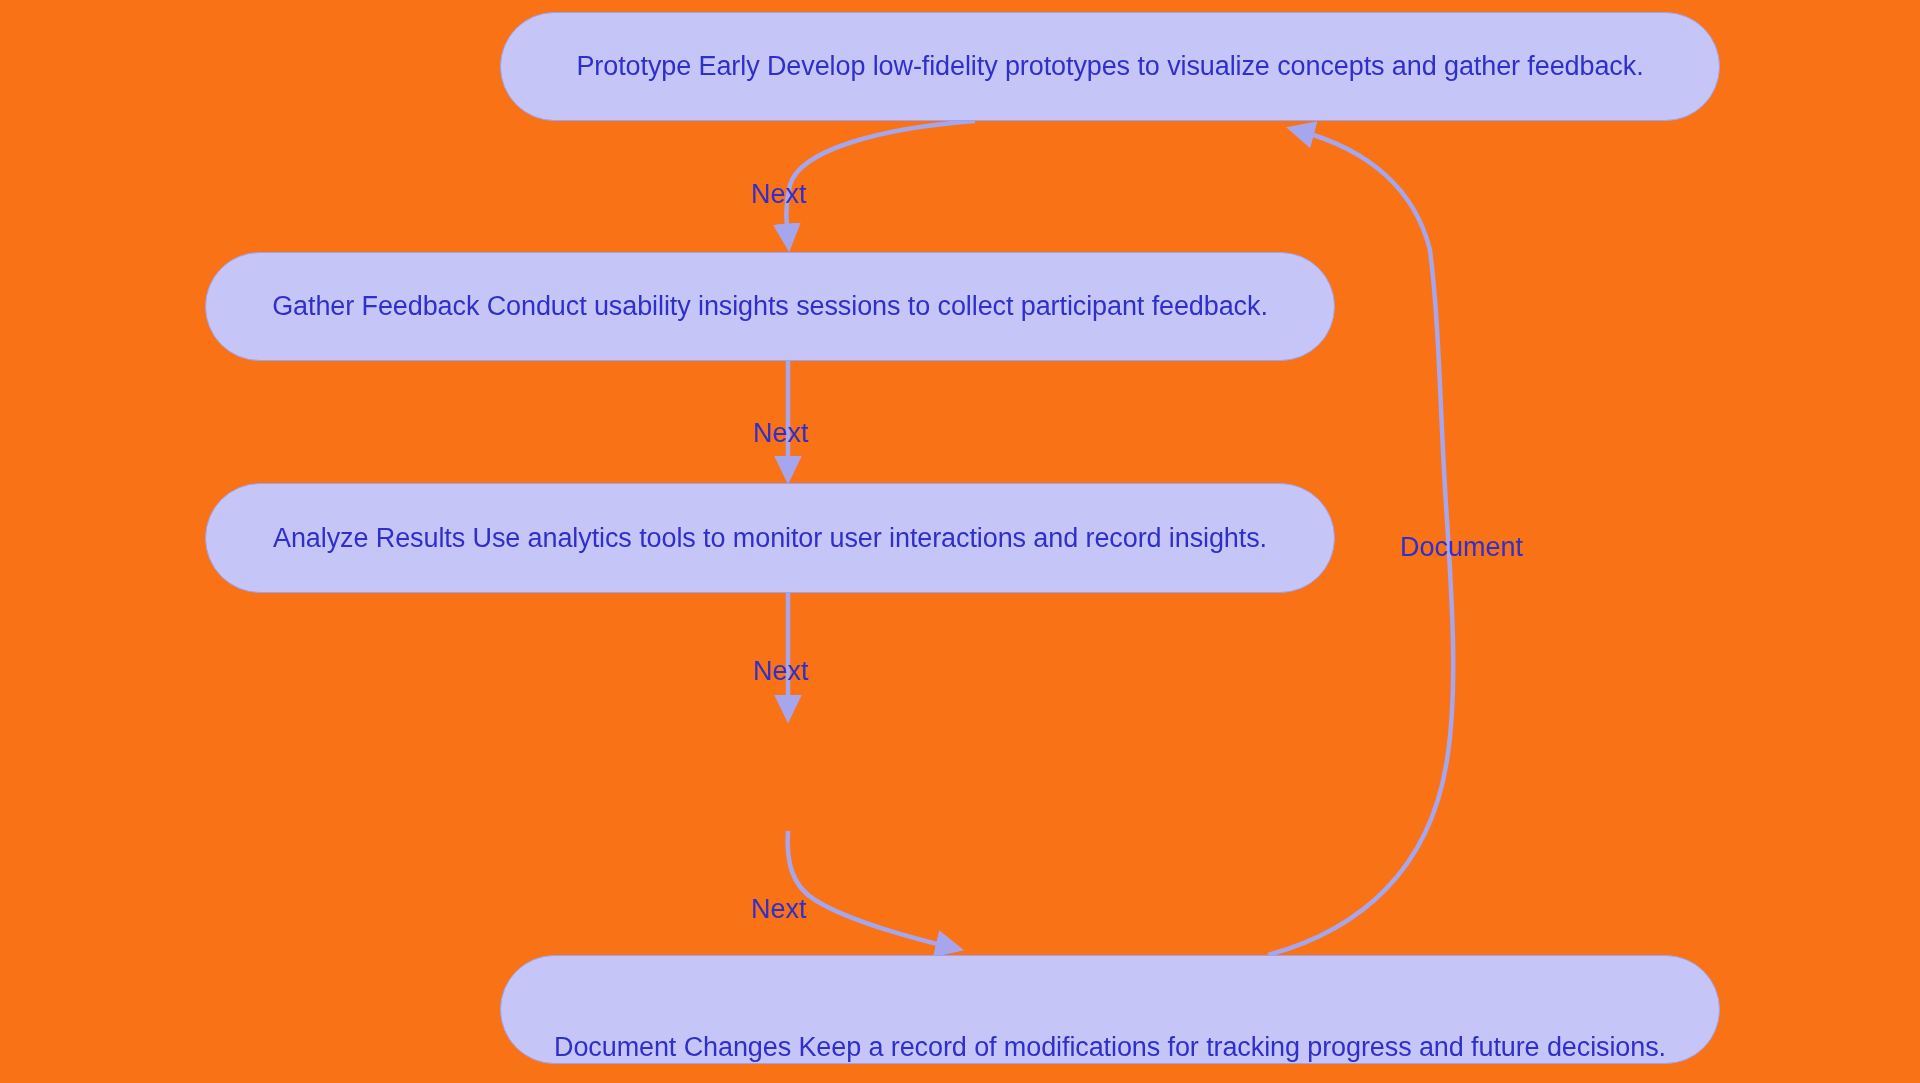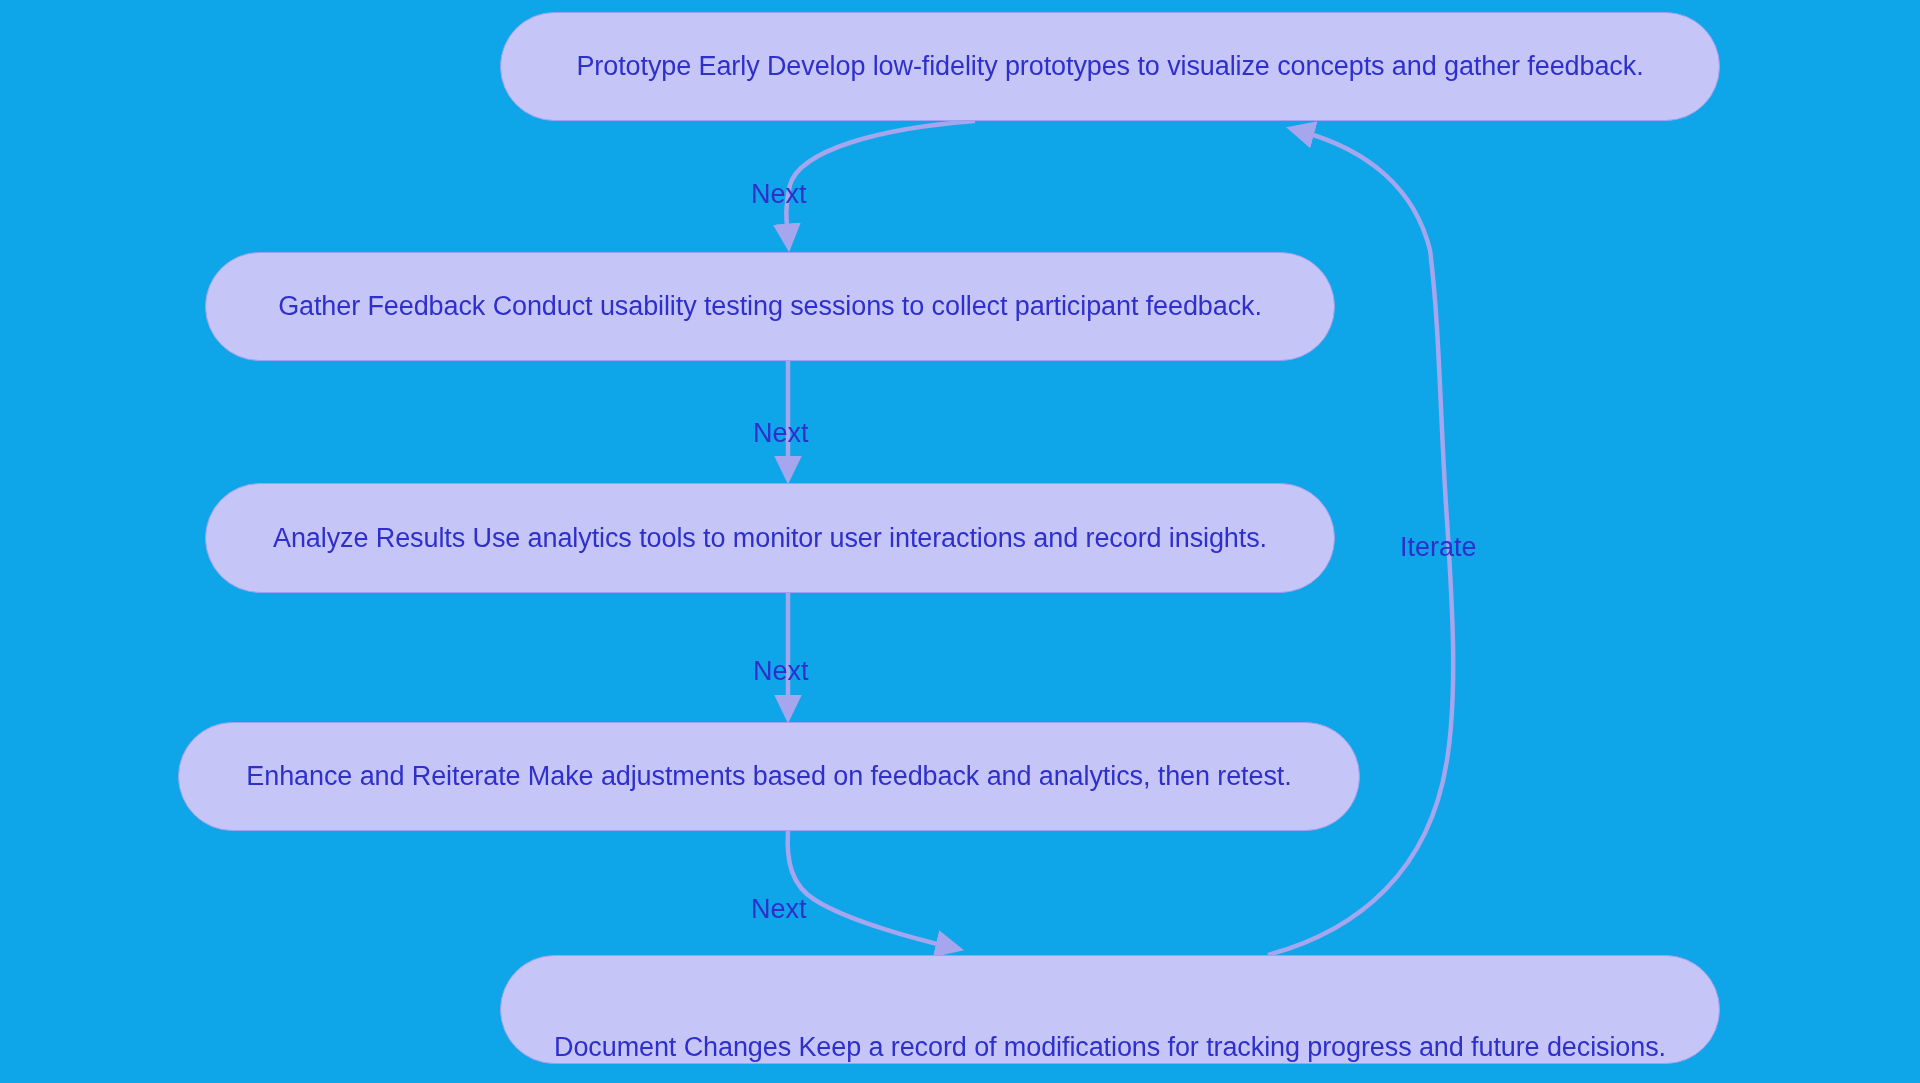--- a/index.html
+++ b/index.html
@@ -11,21 +11,21 @@
   body {
     width: 1920px;
     height: 1083px;
     overflow: hidden;
     font-family: "Liberation Sans", sans-serif;
   }
   #canvas {
     position: relative;
     width: 1920px;
     height: 1083px;
-    background: #0ea5e9;
+    background: #f97316;
     text-decoration: underline;
   }
   #edge-layer {
     position: absolute;
     left: 0;
     top: 0;
     width: 1920px;
     height: 1083px;
     pointer-events: none;
   }
@@ -78,38 +78,35 @@
     <path d="M 788 831 C 786 862, 792 886, 815 900 C 850 922, 920 940, 950 947" fill="none" stroke="#a5a6ee" stroke-width="4.5" marker-end="url(#arrowhead)"></path>
 
     <path d="M 1268 955 C 1360 930, 1430 870, 1447 760 C 1458 690, 1452 600, 1447 520 C 1440 420, 1440 330, 1430 250 C 1415 190, 1370 150, 1300 131" fill="none" stroke="#a5a6ee" stroke-width="4.5" marker-end="url(#arrowhead)"></path>
   </svg>
 
   <div class="node" style="left:500px; top:12px; width:1220px; height:109px;">
     <span class="node-label">Prototype Early Develop low-fidelity prototypes to visualize concepts and gather feedback.</span>
   </div>
 
   <div class="node" style="left:205px; top:252px; width:1130px; height:109px;">
-    <span class="node-label">Gather Feedback Conduct usability testing sessions to collect participant feedback.</span>
+    <span class="node-label">Gather Feedback Conduct usability insights sessions to collect participant feedback.</span>
   </div>
 
   <div class="node" style="left:205px; top:483px; width:1130px; height:110px;">
     <span class="node-label">Analyze Results Use analytics tools to monitor user interactions and record insights.</span>
   </div>
 
-  <div class="node" style="left:178px; top:722px; width:1182px; height:109px;">
-    <span class="node-label">Enhance and Reiterate Make adjustments based on feedback and analytics, then retest.</span>
-  </div>
 
   <div class="node" style="left:500px; top:955px; width:1220px; height:109px;align-items:flex-end;">
     <span class="node-label">Document Changes Keep a record of modifications for tracking progress and future decisions.</span>
   </div>
 
   <div class="edge-label" style="left:751px; top:172px;">Next</div>
 
   <div class="edge-label" style="left:753px; top:411px;">Next</div>
 
   <div class="edge-label" style="left:753px; top:649px;">Next</div>
 
   <div class="edge-label" style="left:751px; top:887px;">Next</div>
 
-  <div class="edge-label" style="left:1400px; top:525px;">Iterate</div>
+  <div class="edge-label" style="left:1400px; top:525px;">Document</div>
 
 </div>
 
 </body></html>

